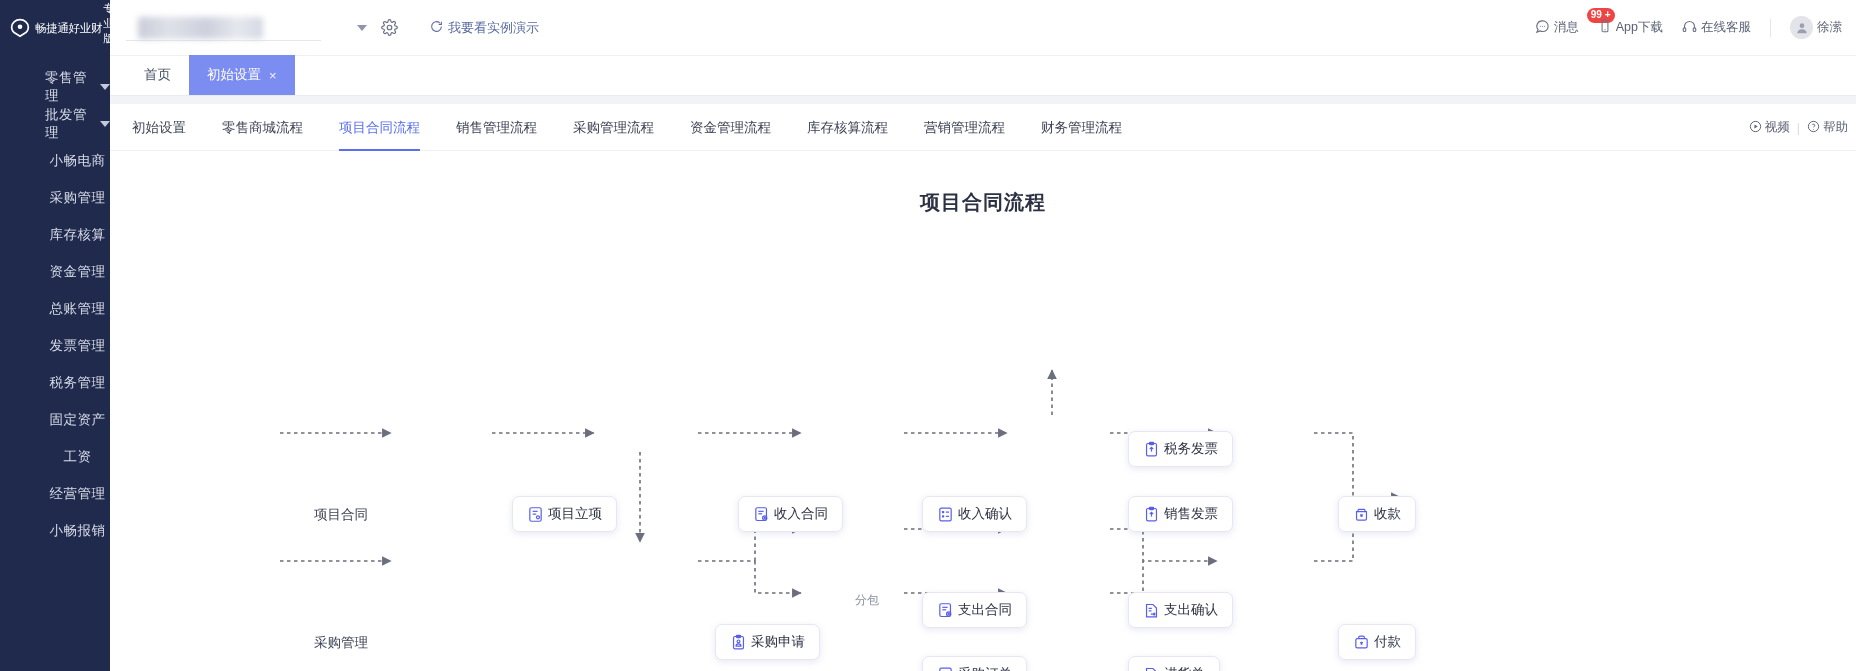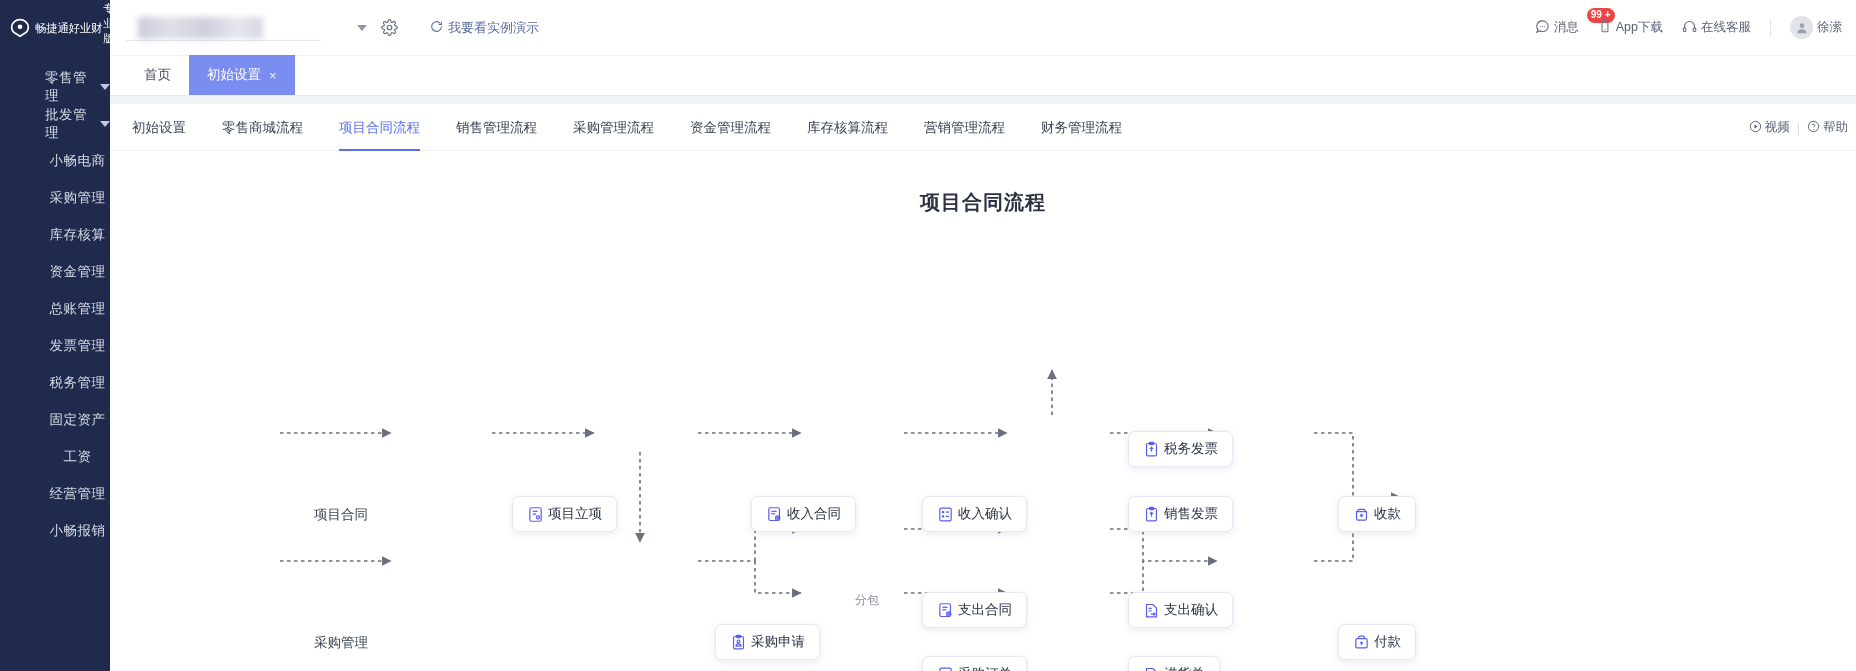--- a/index.html
+++ b/index.html
@@ -362,21 +362,21 @@
               <svg viewBox="0 0 24 24" width="17" height="17" fill="none" stroke="#5a5fe8" stroke-width="1.7">
                 <rect x="4" y="2.5" width="16" height="19" rx="2.2"></rect>
                 <line x1="8" y1="7.5" x2="15" y2="7.5"></line>
                   <line x1="8" y1="11.5" x2="13" y2="11.5"></line>
                 <circle cx="15.5" cy="16" r="2.2"></circle>
               </svg>
             </span>
             <span>项目立项</span>
           </div>
 
-          <div class="node" style="left:641px;top:345px;">
+          <div class="node" style="left:628px;top:345px;">
             <span class="ic">
               <svg viewBox="0 0 24 24" width="17" height="17" fill="none" stroke="#5a5fe8" stroke-width="1.7">
                 <rect x="4" y="2.5" width="15" height="18" rx="2"></rect>
                 <line x1="7.5" y1="7.5" x2="15" y2="7.5"></line>
                   <line x1="7.5" y1="11" x2="13" y2="11"></line>
                 <circle cx="16.5" cy="17" r="3"></circle>
                   <circle cx="16.5" cy="17" r=".9" fill="#5a5fe8"></circle>
               </svg>
             </span>
             <span>收入合同</span>

